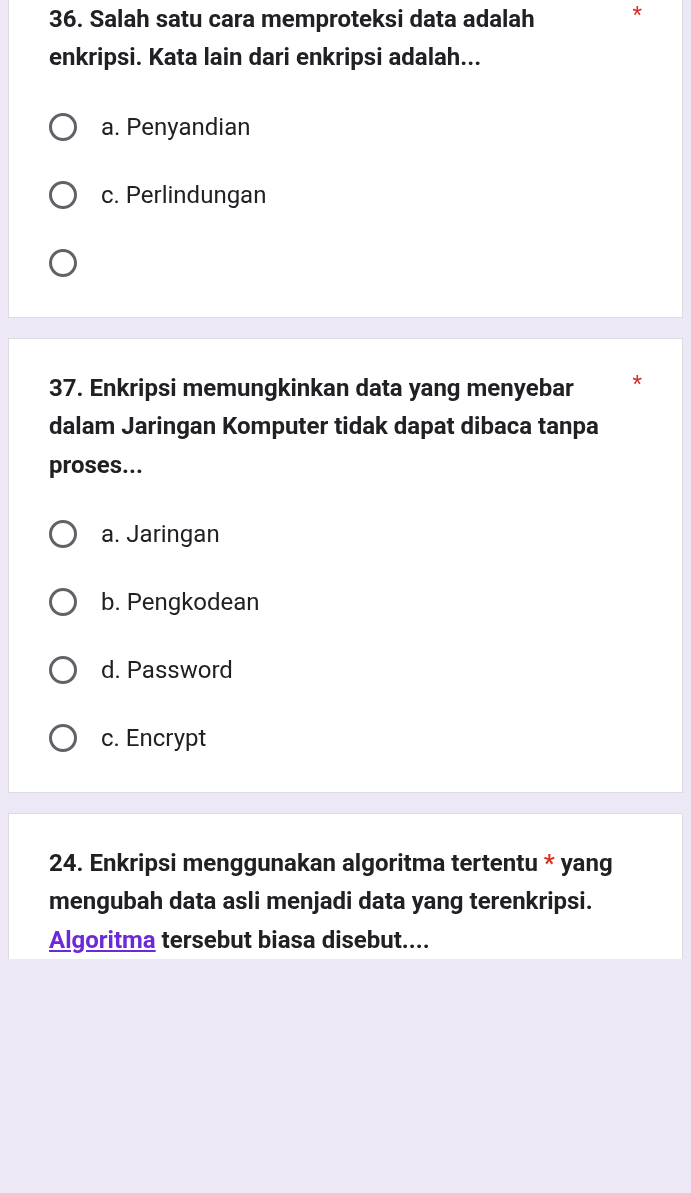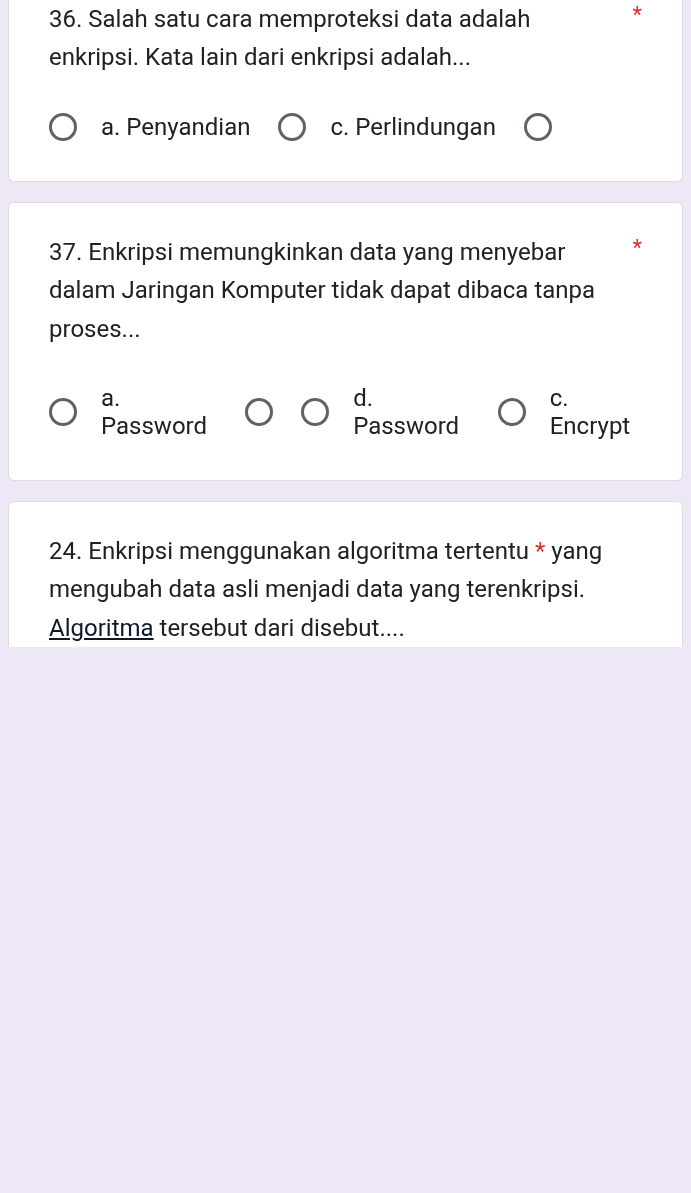--- a/index.html
+++ b/index.html
@@ -10,71 +10,72 @@
     body {
       background-color: #ede7f6;
       font-family: Roboto, Arial, sans-serif;
       width: 691px;
       padding: 0 8px;
       color: #202124;
     }
     .card {
       background-color: #ffffff;
       border: 1px solid #dadce0;
-      border-radius: 6px;
+      border-radius: 0;
       margin-bottom: 20px;
       padding: 30px 40px 40px 40px;
     }
     .card-first {
       border-top: none;
       border-top-left-radius: 0;
       border-top-right-radius: 0;
       padding-top: 0;
     }
     .question-row {
       display: flex;
       align-items: flex-start;
       margin-bottom: 36px;
     }
     .question-text {
       font-size: 24px;
       line-height: 1.6;
       color: #202124;
       flex: 1;
+      font-weight: bold;
     }
     .required-asterisk {
       color: #d93025;
       font-size: 22px;
       margin-left: 16px;
       line-height: 1.4;
     }
     .options {
       display: flex;
-      flex-direction: row;
-      gap: 28px;
+      flex-direction: column;
+      gap: 40px;
     }
     .option {
       display: flex;
       align-items: center;
       gap: 24px;
       cursor: pointer;
     }
     .radio {
       width: 28px;
       height: 28px;
       border: 3px solid #5f6368;
       border-radius: 50%;
       flex-shrink: 0;
     }
     .option-label {
       font-size: 24px;
       color: #202124;
     }
     .link {
-      color: #0f172a;
+      color: #6d28d9;
       text-decoration: underline;
     }
     .inline-asterisk {
       color: #d93025;
     }
   </style>
 </head>
 <body>
 
 <div class="card card-first">
@@ -98,35 +99,36 @@
 </div>
 
 <div class="card">
   <div class="question-row">
     <div class="question-text">37.    Enkripsi memungkinkan data yang menyebar dalam Jaringan Komputer tidak dapat dibaca tanpa proses...</div>
     <div class="required-asterisk">*</div>
   </div>
   <div class="options">
     <label class="option">
       <span class="radio"></span>
-      <span class="option-label">a. Password</span>
+      <span class="option-label">a. Jaringan</span>
     </label>
     <label class="option">
       <span class="radio"></span>
+      <span class="option-label">b. Pengkodean</span>
     </label>
     <label class="option">
       <span class="radio"></span>
       <span class="option-label">d. Password</span>
     </label>
     <label class="option">
       <span class="radio"></span>
       <span class="option-label">c. Encrypt</span>
     </label>
   </div>
 </div>
 
 <div class="card" style="padding-bottom:0; border-bottom:none; border-bottom-left-radius:0; border-bottom-right-radius:0;">
   <div class="question-row" style="margin-bottom:0;">
     <div class="question-text">
-      <span>24. Enkripsi menggunakan algoritma tertentu</span><span class="inline-asterisk"> *</span><span> yang mengubah data asli menjadi data yang terenkripsi. </span><a href="#" class="link">Algoritma</a><span> tersebut dari disebut....</span>
+      <span>24. Enkripsi menggunakan algoritma tertentu</span><span class="inline-asterisk"> *</span><span> yang mengubah data asli menjadi data yang terenkripsi. </span><a href="#" class="link">Algoritma</a><span> tersebut biasa disebut....</span>
     </div>
   </div>
 </div>
 
 </body></html>

